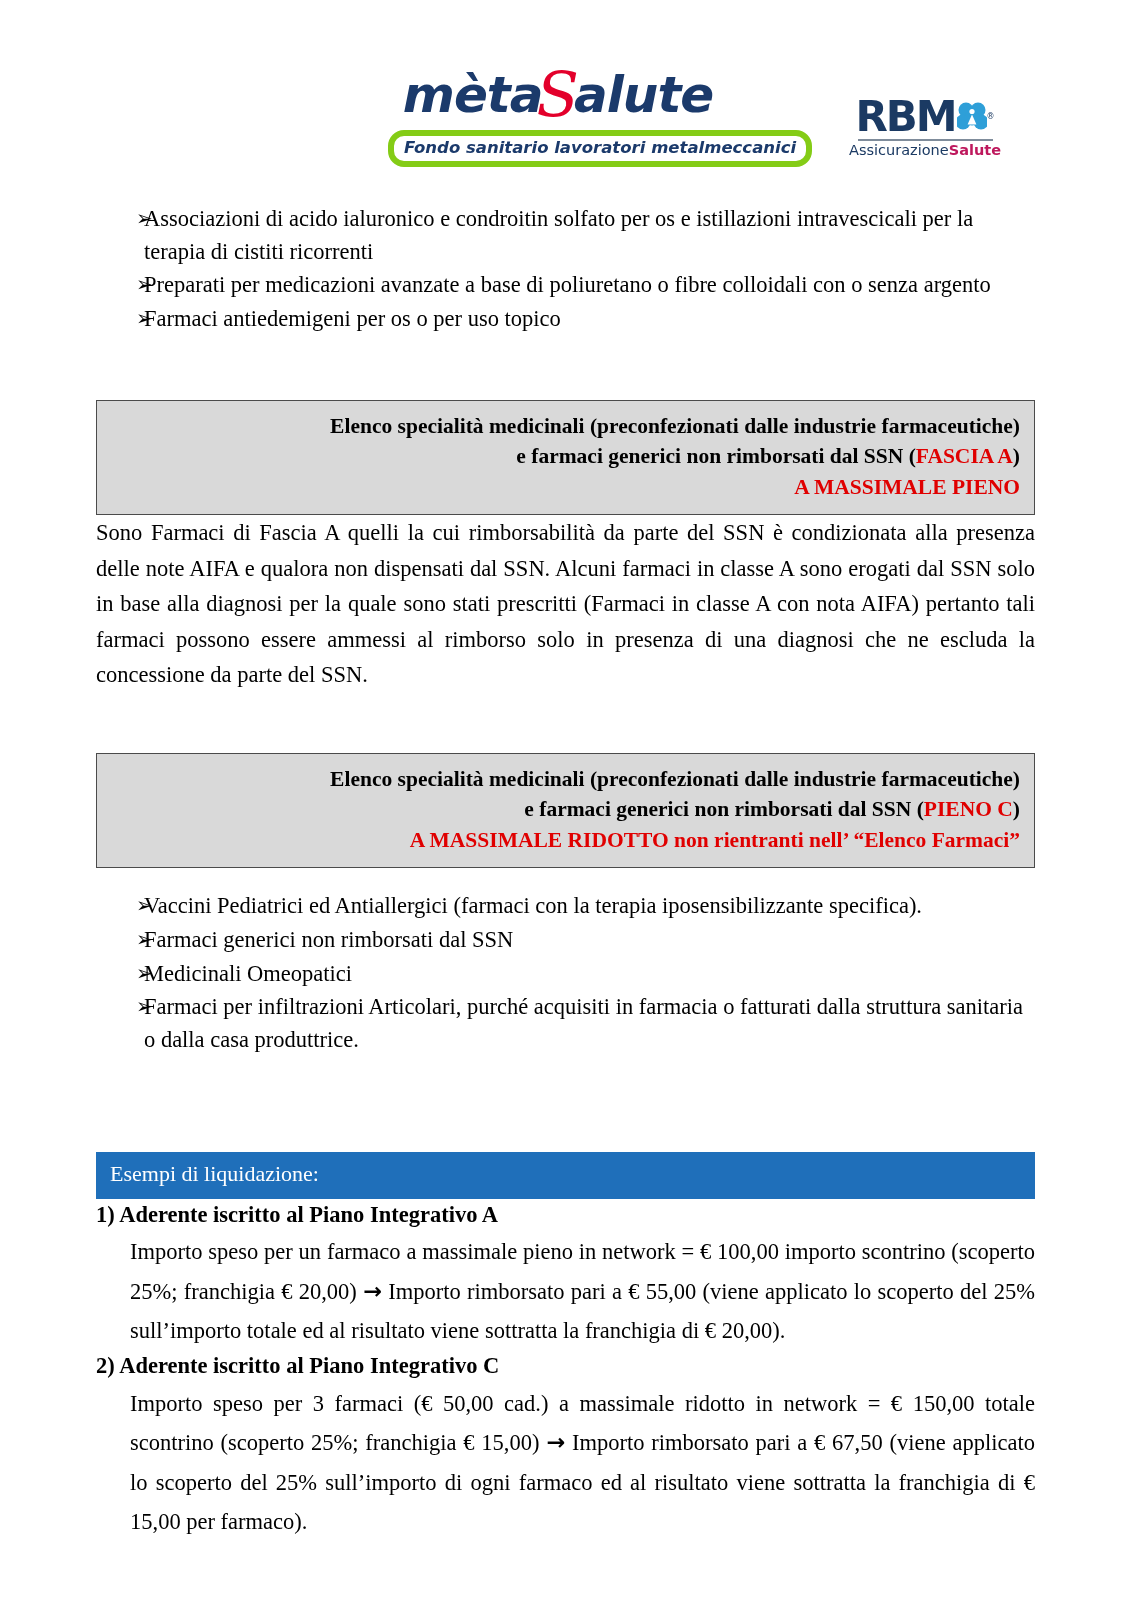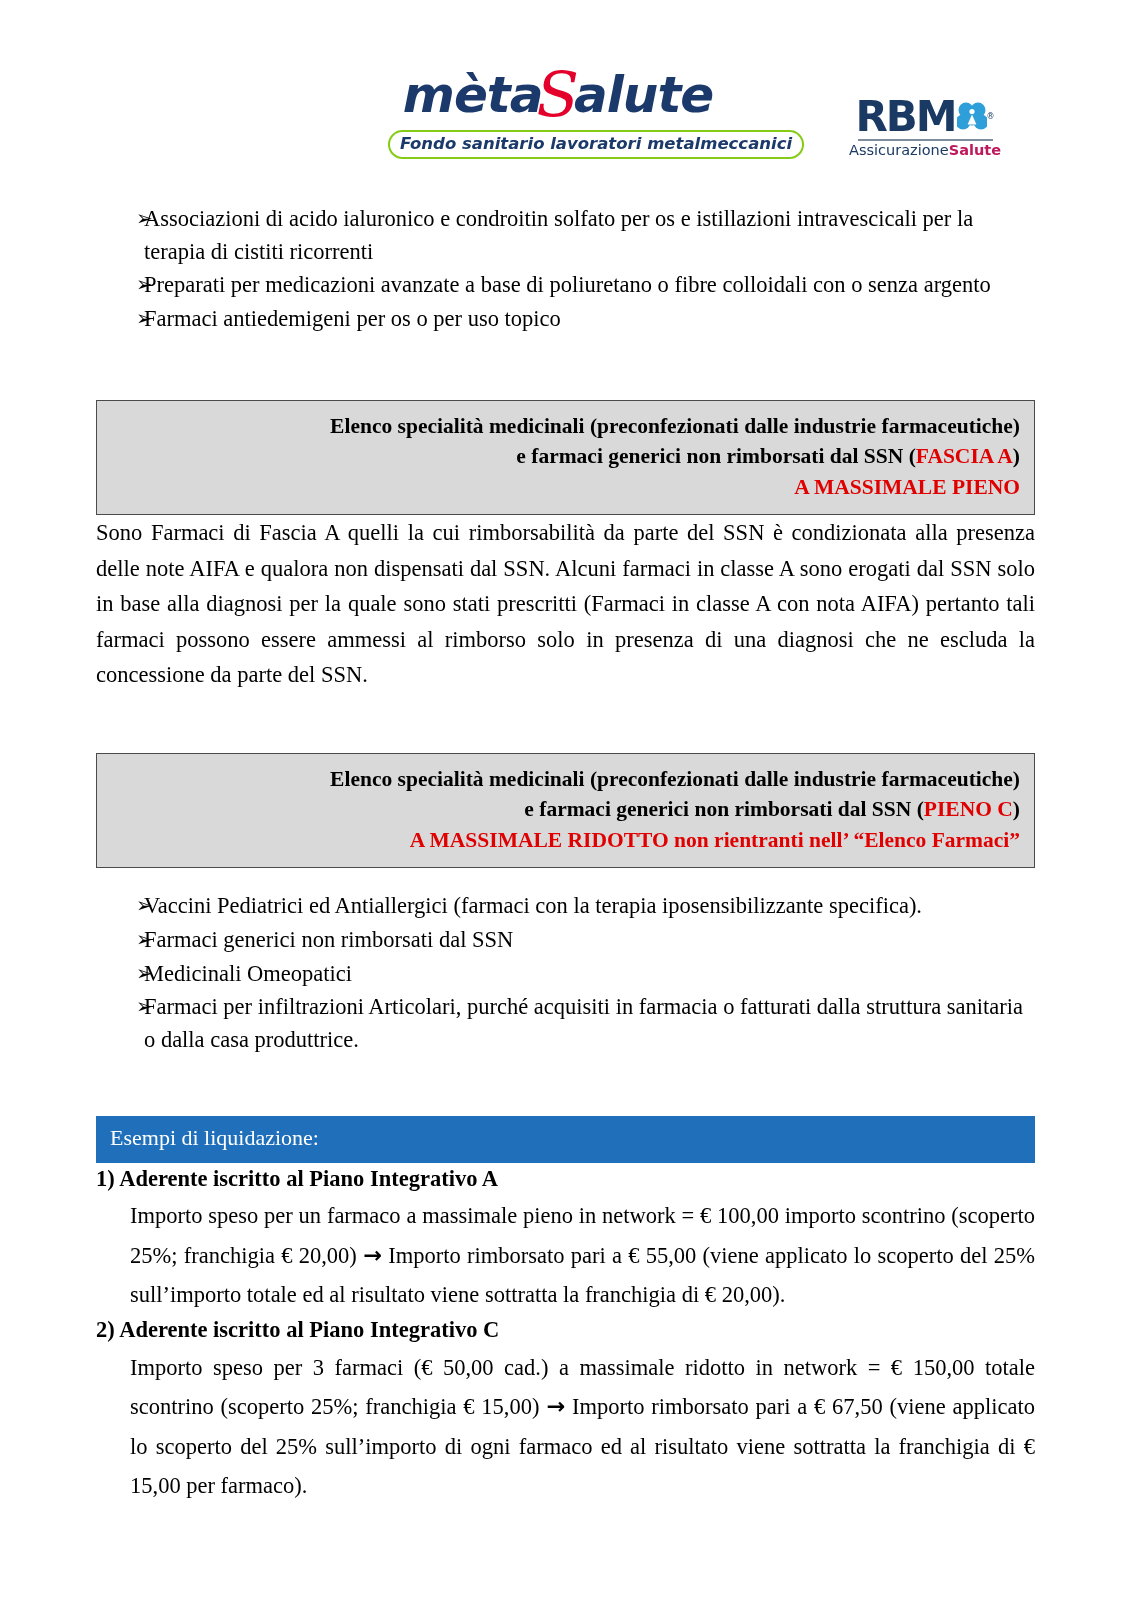--- a/index.html
+++ b/index.html
@@ -49,21 +49,21 @@
     color: #e3002b;
     font-size: 62px;
     font-family: "DejaVu Serif", serif;
     font-style: italic;
     font-weight: 400;
     vertical-align: -4px;
     margin: 0 -4px 0 -6px;
   }
   .meta-tagbox {
     margin-top: 4px;
-    border: 2px solid #84cc16;
+    border: 6px solid #84cc16;
     border-radius: 16px;
     padding: 3px 10px 4px;
     display: inline-block;
   }
   .meta-tagline {
     font-family: "DejaVu Sans", sans-serif;
     font-size: 16.5px;
     font-style: italic;
     font-weight: 600;
     color: #1b3a6b;
@@ -176,21 +176,21 @@
 
   
   .para {
     text-align: justify;
     font-size: 22.5px;
     line-height: 1.58;
   }
 
   
   .blue-banner {
-    margin-top: 60px;
+    margin-top: 96px;
     background: #1f6fba;
     color: #ffffff;
     font-size: 22px;
     padding: 9px 14px 11px;
     line-height: 1.2;
   }
 
   
   .example {
   }

